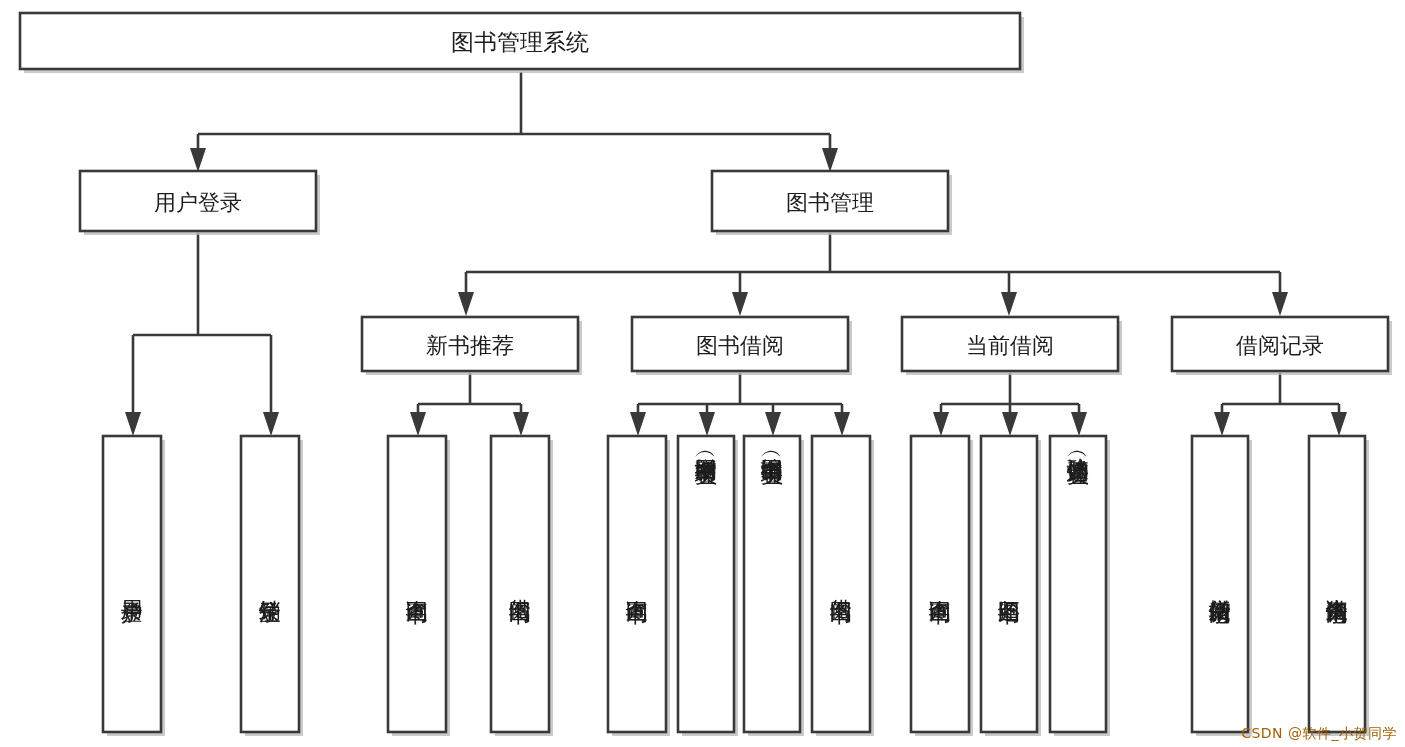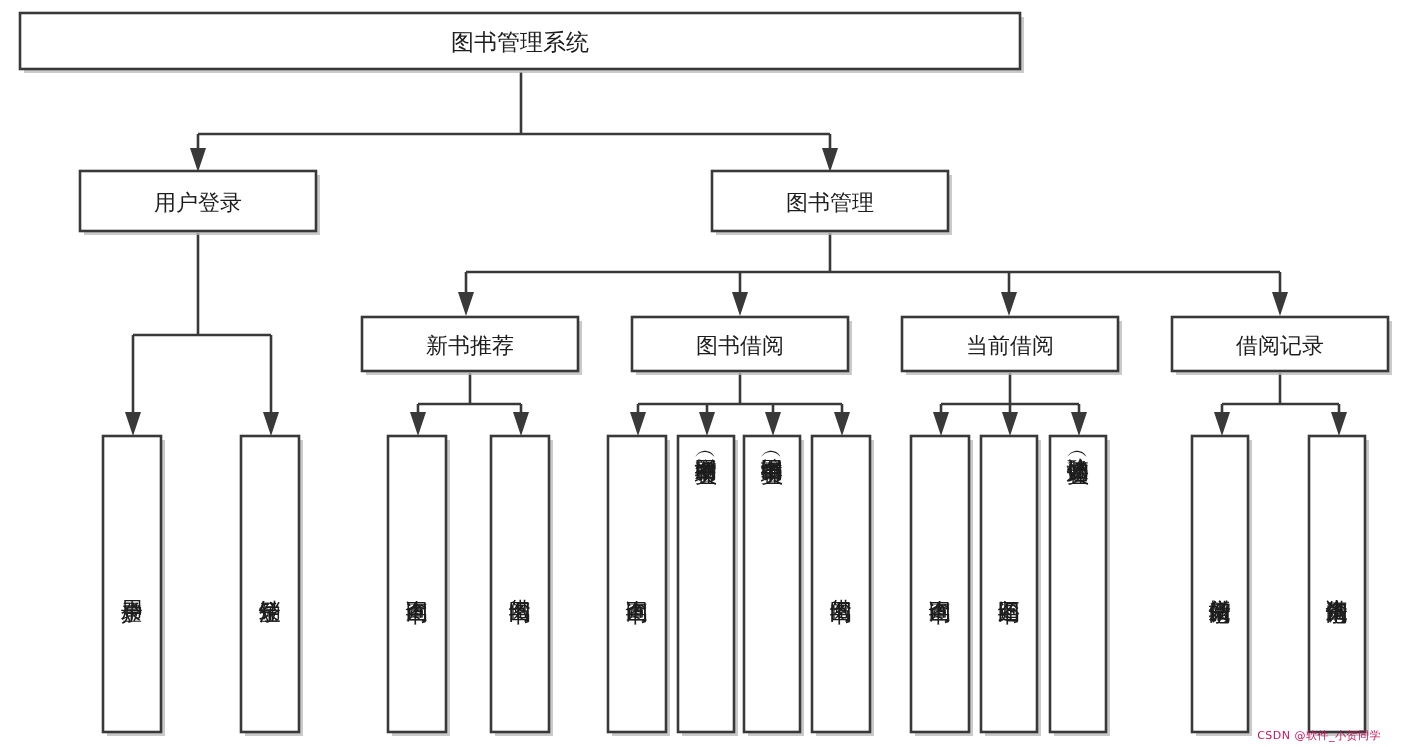--- a/index.html
+++ b/index.html
@@ -69,25 +69,25 @@
     color: #1d1d1d;
     display: flex;
     align-items: center;
     justify-content: center;
     letter-spacing: 1px;
     pointer-events: none;
     user-select: none;
   }
   .watermark {
     position: absolute;
-    right: 24px;
+    right: 8px;
     bottom: 4px;
     font-family: "DejaVu Sans", "Liberation Sans", sans-serif;
-    font-size: 11px;
-    color: #be185d;
+    font-size: 14px;
+    color: #a16207;
     letter-spacing: 0.5px;
     white-space: nowrap;
     user-select: none;
   }
 </style>
 </head>
 <body>
 
 <div id="diagram-root">
 

